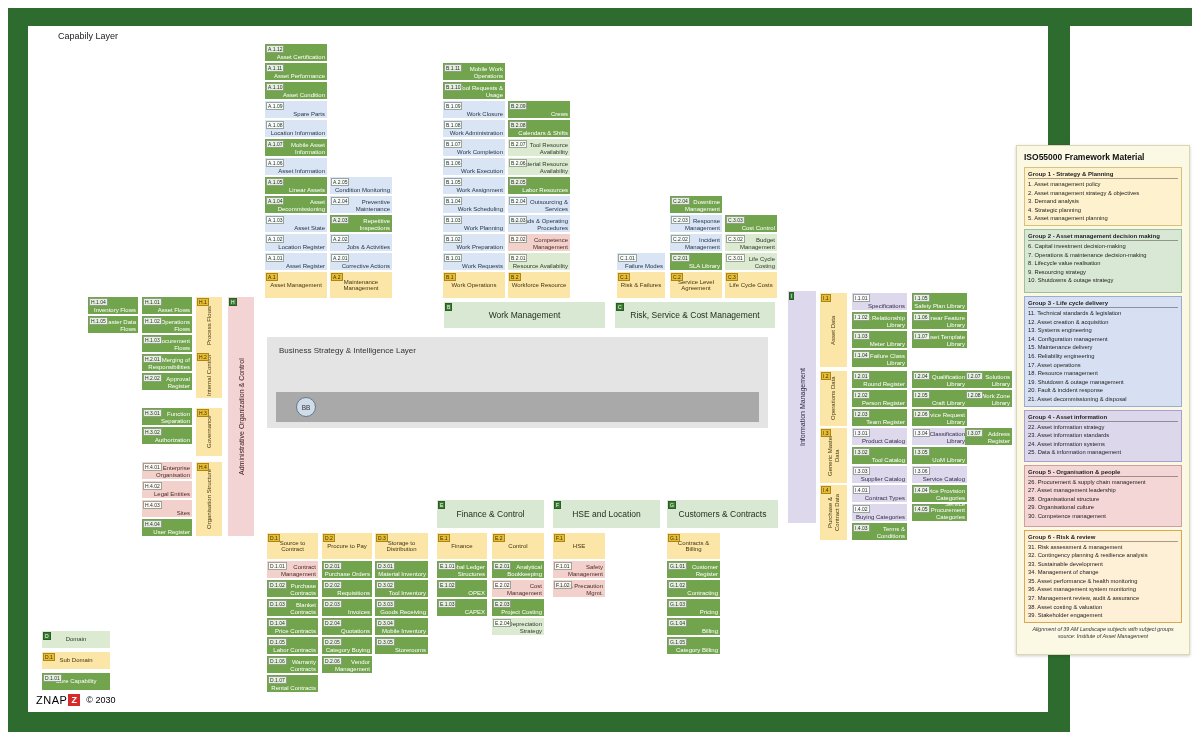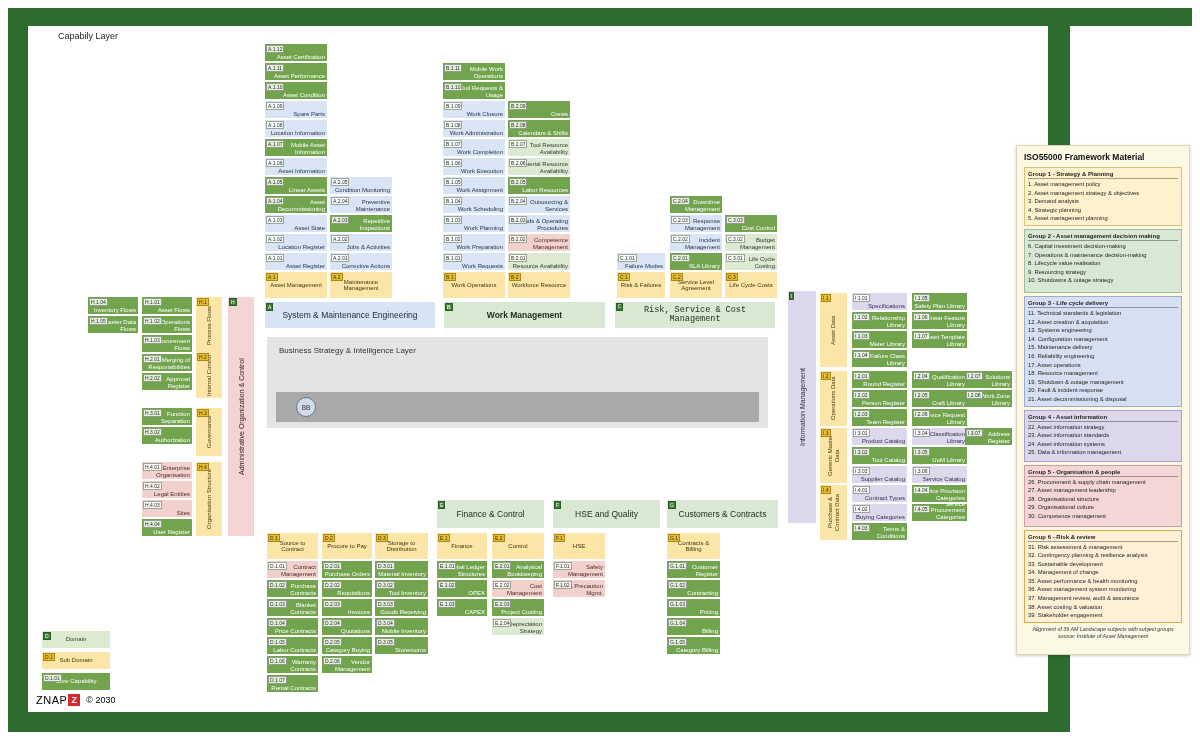--- a/index.html
+++ b/index.html
@@ -356,29 +356,25 @@
       <span class="lbl">Budget Management</span>
     </div>
     <div class="box k-palegreen" style="left: 725px; top: 253px; width: 52px; height: 17px;">
       <span class="chip chip-cap">C.3.01</span>
       <span class="lbl">Life Cycle Costing</span>
     </div>
     <div class="box k-yellow center" style="left: 725px; top: 272px; width: 52px; height: 26px;">
       <span class="chip chip-sub">C.3</span>
       <span class="lbl">Life Cycle Costs</span>
     </div>
-    <div class="box k-hblue header center" style="left: 265px; top: 302px; width: 170px; height: 26px;">
-      <span class="chip chip-dom">A</span>
-      <span class="lbl">System &amp; Maintenance Engineering</span>
-    </div>
-    <div class="box k-hgreen header center" style="left: 444px; top: 302px; width: 161px; height: 26px; font-weight: bold;">
+    <div class="box k-hgreen header center" style="left: 444px; top: 302px; width: 161px; height: 26px;">
       <span class="chip chip-dom">B</span>
       <span class="lbl">Work Management</span>
     </div>
-    <div class="box k-hgreen header center" style="left: 615px; top: 302px; width: 160px; height: 26px; font-family: Liberation Mono, monospace;">
+    <div class="box k-hgreen header center" style="left: 615px; top: 302px; width: 160px; height: 26px;">
       <span class="chip chip-dom">C</span>
       <span class="lbl">Risk, Service &amp; Cost Management</span>
     </div>
     <div class="box k-green" style="left: 88px; top: 297px; width: 50px; height: 17px;">
       <span class="chip chip-cap">H.1.04</span>
       <span class="lbl">Inventory Flows</span>
     </div>
     <div class="box k-green" style="left: 88px; top: 316px; width: 50px; height: 17px;">
       <span class="chip chip-cap">H.1.05</span>
       <span class="lbl">Master Data Flows</span>
@@ -566,21 +562,21 @@
     <div class="box k-green" style="left: 492px; top: 599px; width: 52px; height: 17px;">
       <span class="chip chip-cap">E.2.03</span>
       <span class="lbl">Project Costing</span>
     </div>
     <div class="box k-palegreen" style="left: 492px; top: 618px; width: 52px; height: 17px;">
       <span class="chip chip-cap">E.2.04</span>
       <span class="lbl">Depreciation Strategy</span>
     </div>
     <div class="box k-hgreen header center" style="left: 553px; top: 500px; width: 107px; height: 28px;">
       <span class="chip chip-dom">F</span>
-      <span class="lbl">HSE and Quality</span>
+      <span class="lbl">HSE and Location</span>
     </div>
     <div class="box k-yellow center" style="left: 553px; top: 533px; width: 52px; height: 26px;">
       <span class="chip chip-sub">F.1</span>
       <span class="lbl">HSE</span>
     </div>
     <div class="box k-pink" style="left: 553px; top: 561px; width: 52px; height: 17px;">
       <span class="chip chip-cap">F.1.01</span>
       <span class="lbl">Safety Management</span>
     </div>
     <div class="box k-pink" style="left: 553px; top: 580px; width: 52px; height: 17px;">

